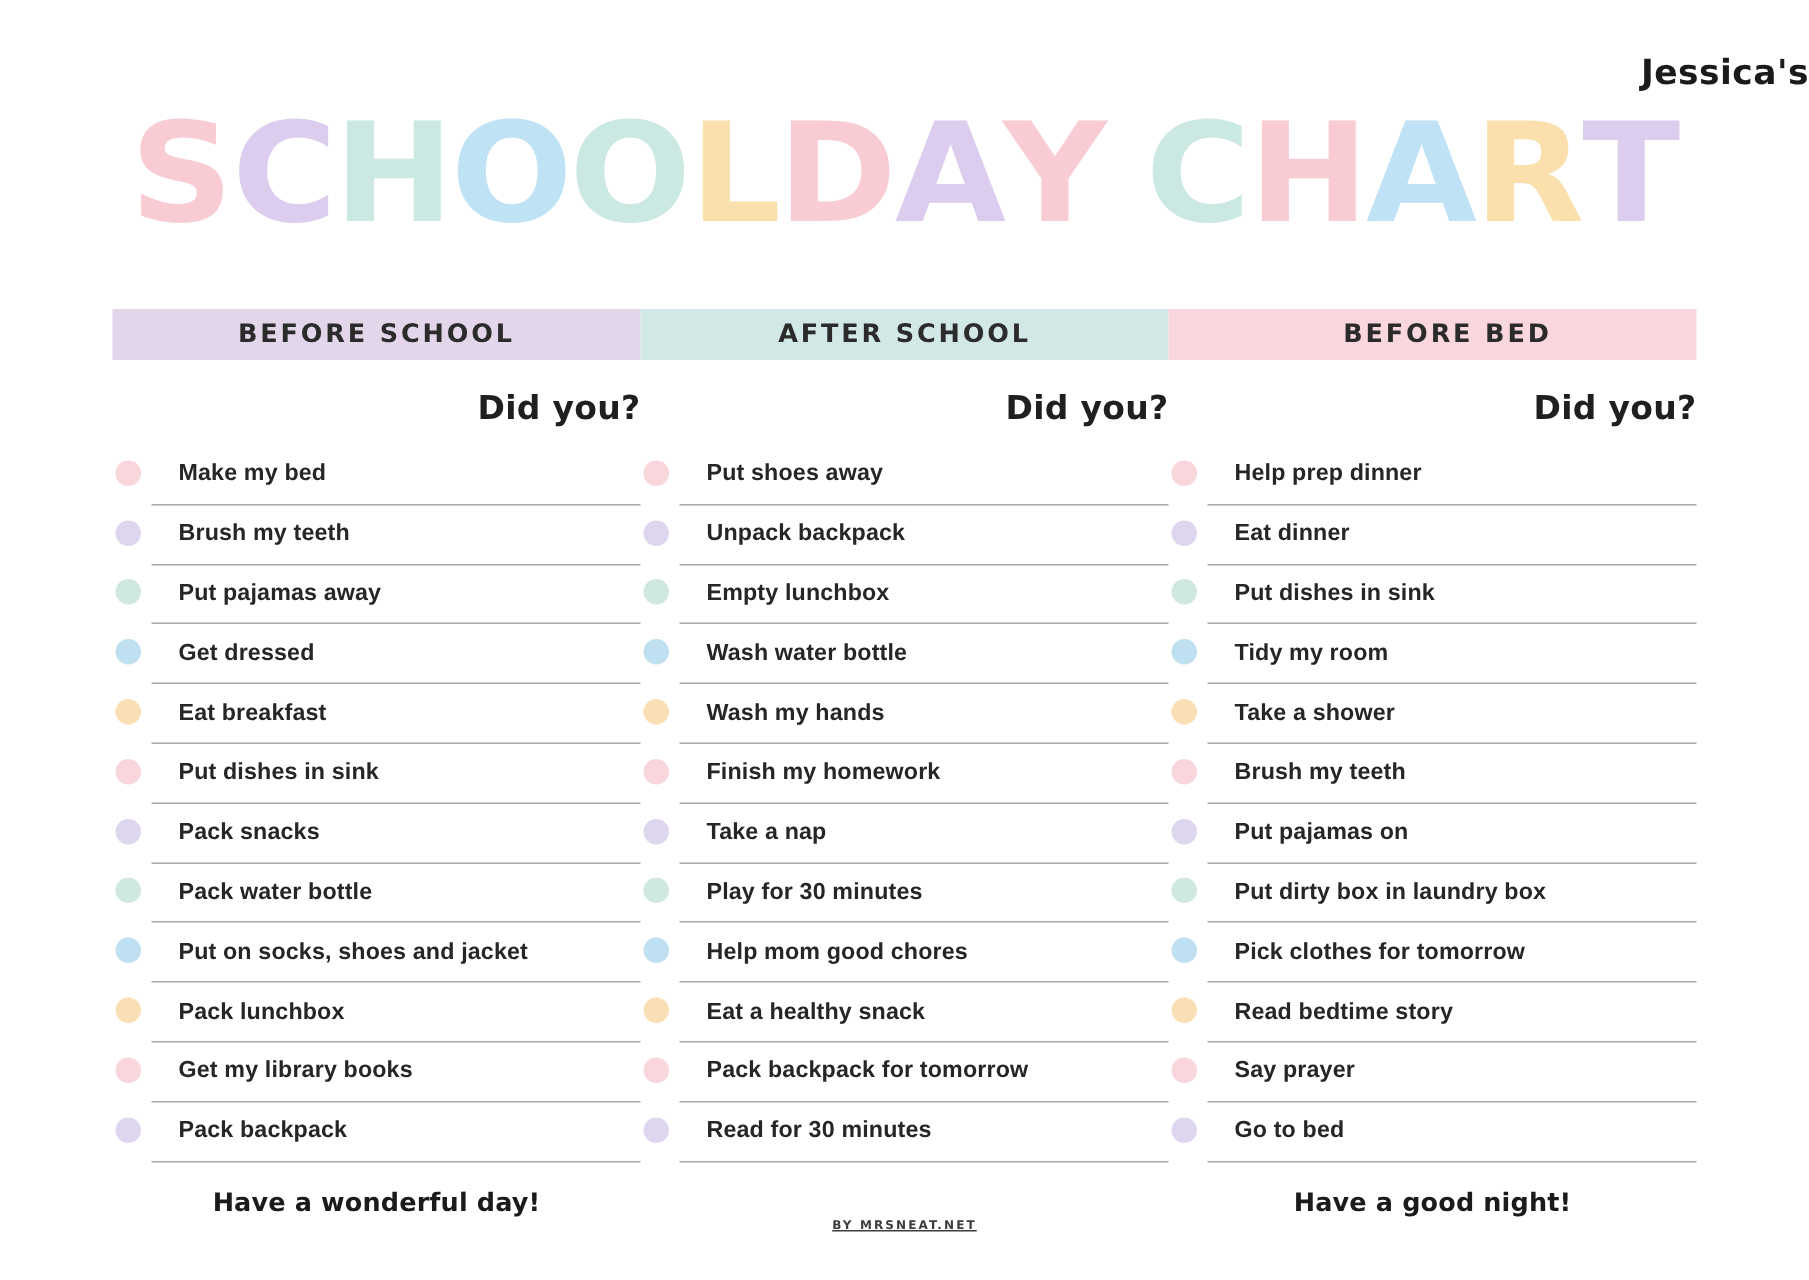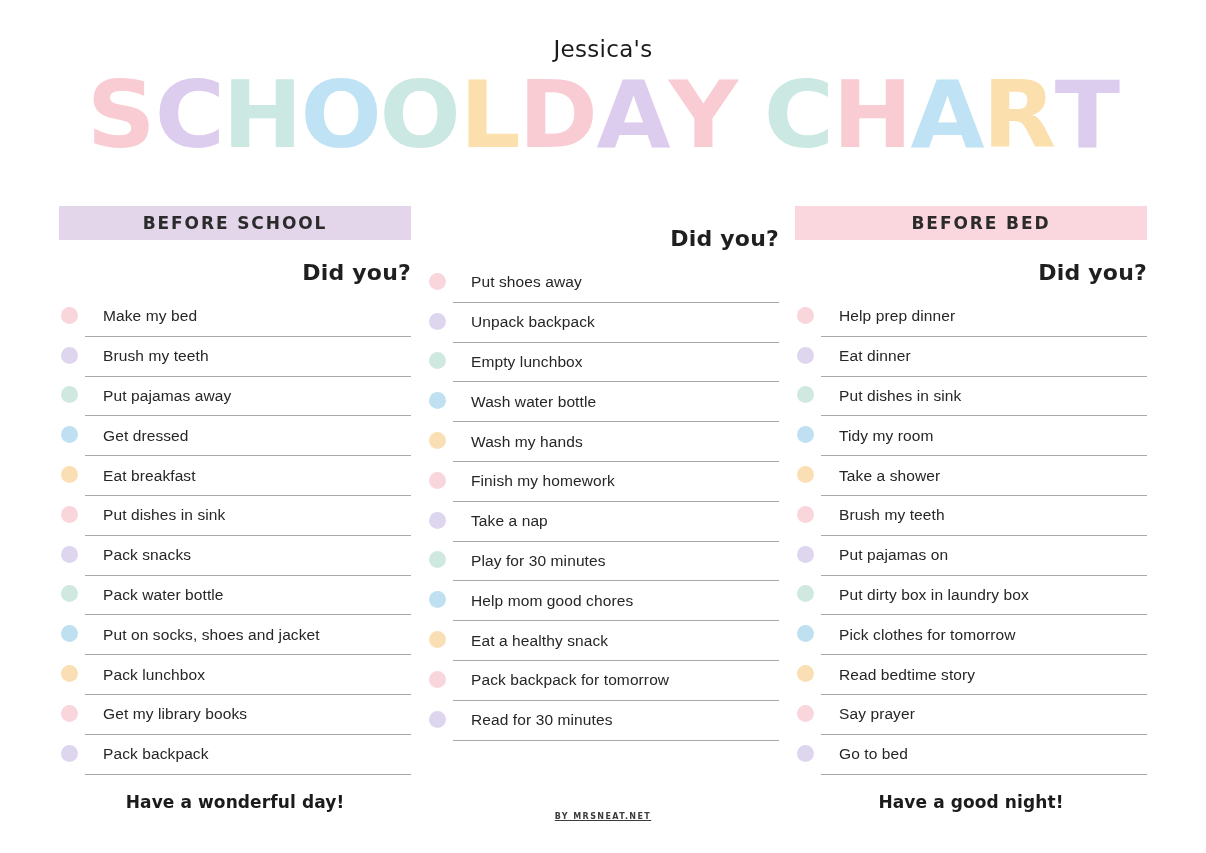--- a/index.html
+++ b/index.html
@@ -12,23 +12,23 @@
     width: 1206px;
     height: 853px;
     font-family: "Liberation Sans", sans-serif;
     color: #231f20;
     overflow: hidden;
     position: relative;
   }
 
   
   .owner-name {
-    text-align: center;
-    font-family: "DejaVu Sans", sans-serif;
-    font-weight: normal;
+    text-align: right;
+    font-family: "DejaVu Sans", sans-serif;
+    font-weight: bold;
     font-size: 23px;
     letter-spacing: 0.3px;
     color: #1b1b1b;
     padding-top: 34px;
     height: 30px;
     line-height: 30px;
   }
 
   .big-title {
     height: 96px;
@@ -54,21 +54,20 @@
   }
 
   
   .columns {
     position: absolute;
     top: 206px;
     left: 0;
     width: 1206px;
     display: flex;
     justify-content: center;
-    gap: 16px;
   }
   .column {
     width: 352px;
   }
 
   .col-header {
     height: 34px;
     line-height: 34px;
     text-align: center;
     font-family: "DejaVu Sans", sans-serif;
@@ -87,20 +86,21 @@
     margin: 19px 0 0 2px;
     height: 28px;
     line-height: 28px;
     text-align: right;
   }
 
   .task-list {
     list-style: none;
     margin: 10px 0 6px 0;
     padding: 0;
+    font-weight: bold;
   }
   .task-item {
     position: relative;
     height: 39.8px;
     display: flex;
     align-items: center;
     border-bottom: 1px solid #a9a9a9;
     margin-left: 26px;
     padding-left: 18px;
     box-sizing: border-box;
@@ -224,20 +224,21 @@
             <span class="task-label">Get my library books</span>
           </li>
           <li class="task-item">
             <span class="task-dot" style="background: rgb(222, 213, 239);"></span>
             <span class="task-label">Pack backpack</span>
           </li>
         </ul>
         <div class="col-footer">Have a wonderful day!</div>
       </div>
       <div class="column">
+        <div class="col-header" style="background: rgb(210, 232, 230);">AFTER SCHOOL</div>
         <div class="did-you">Did you?</div>
         <ul class="task-list">
           <li class="task-item">
             <span class="task-dot" style="background: rgb(249, 213, 220);"></span>
             <span class="task-label">Put shoes away</span>
           </li>
           <li class="task-item">
             <span class="task-dot" style="background: rgb(222, 213, 239);"></span>
             <span class="task-label">Unpack backpack</span>
           </li>

